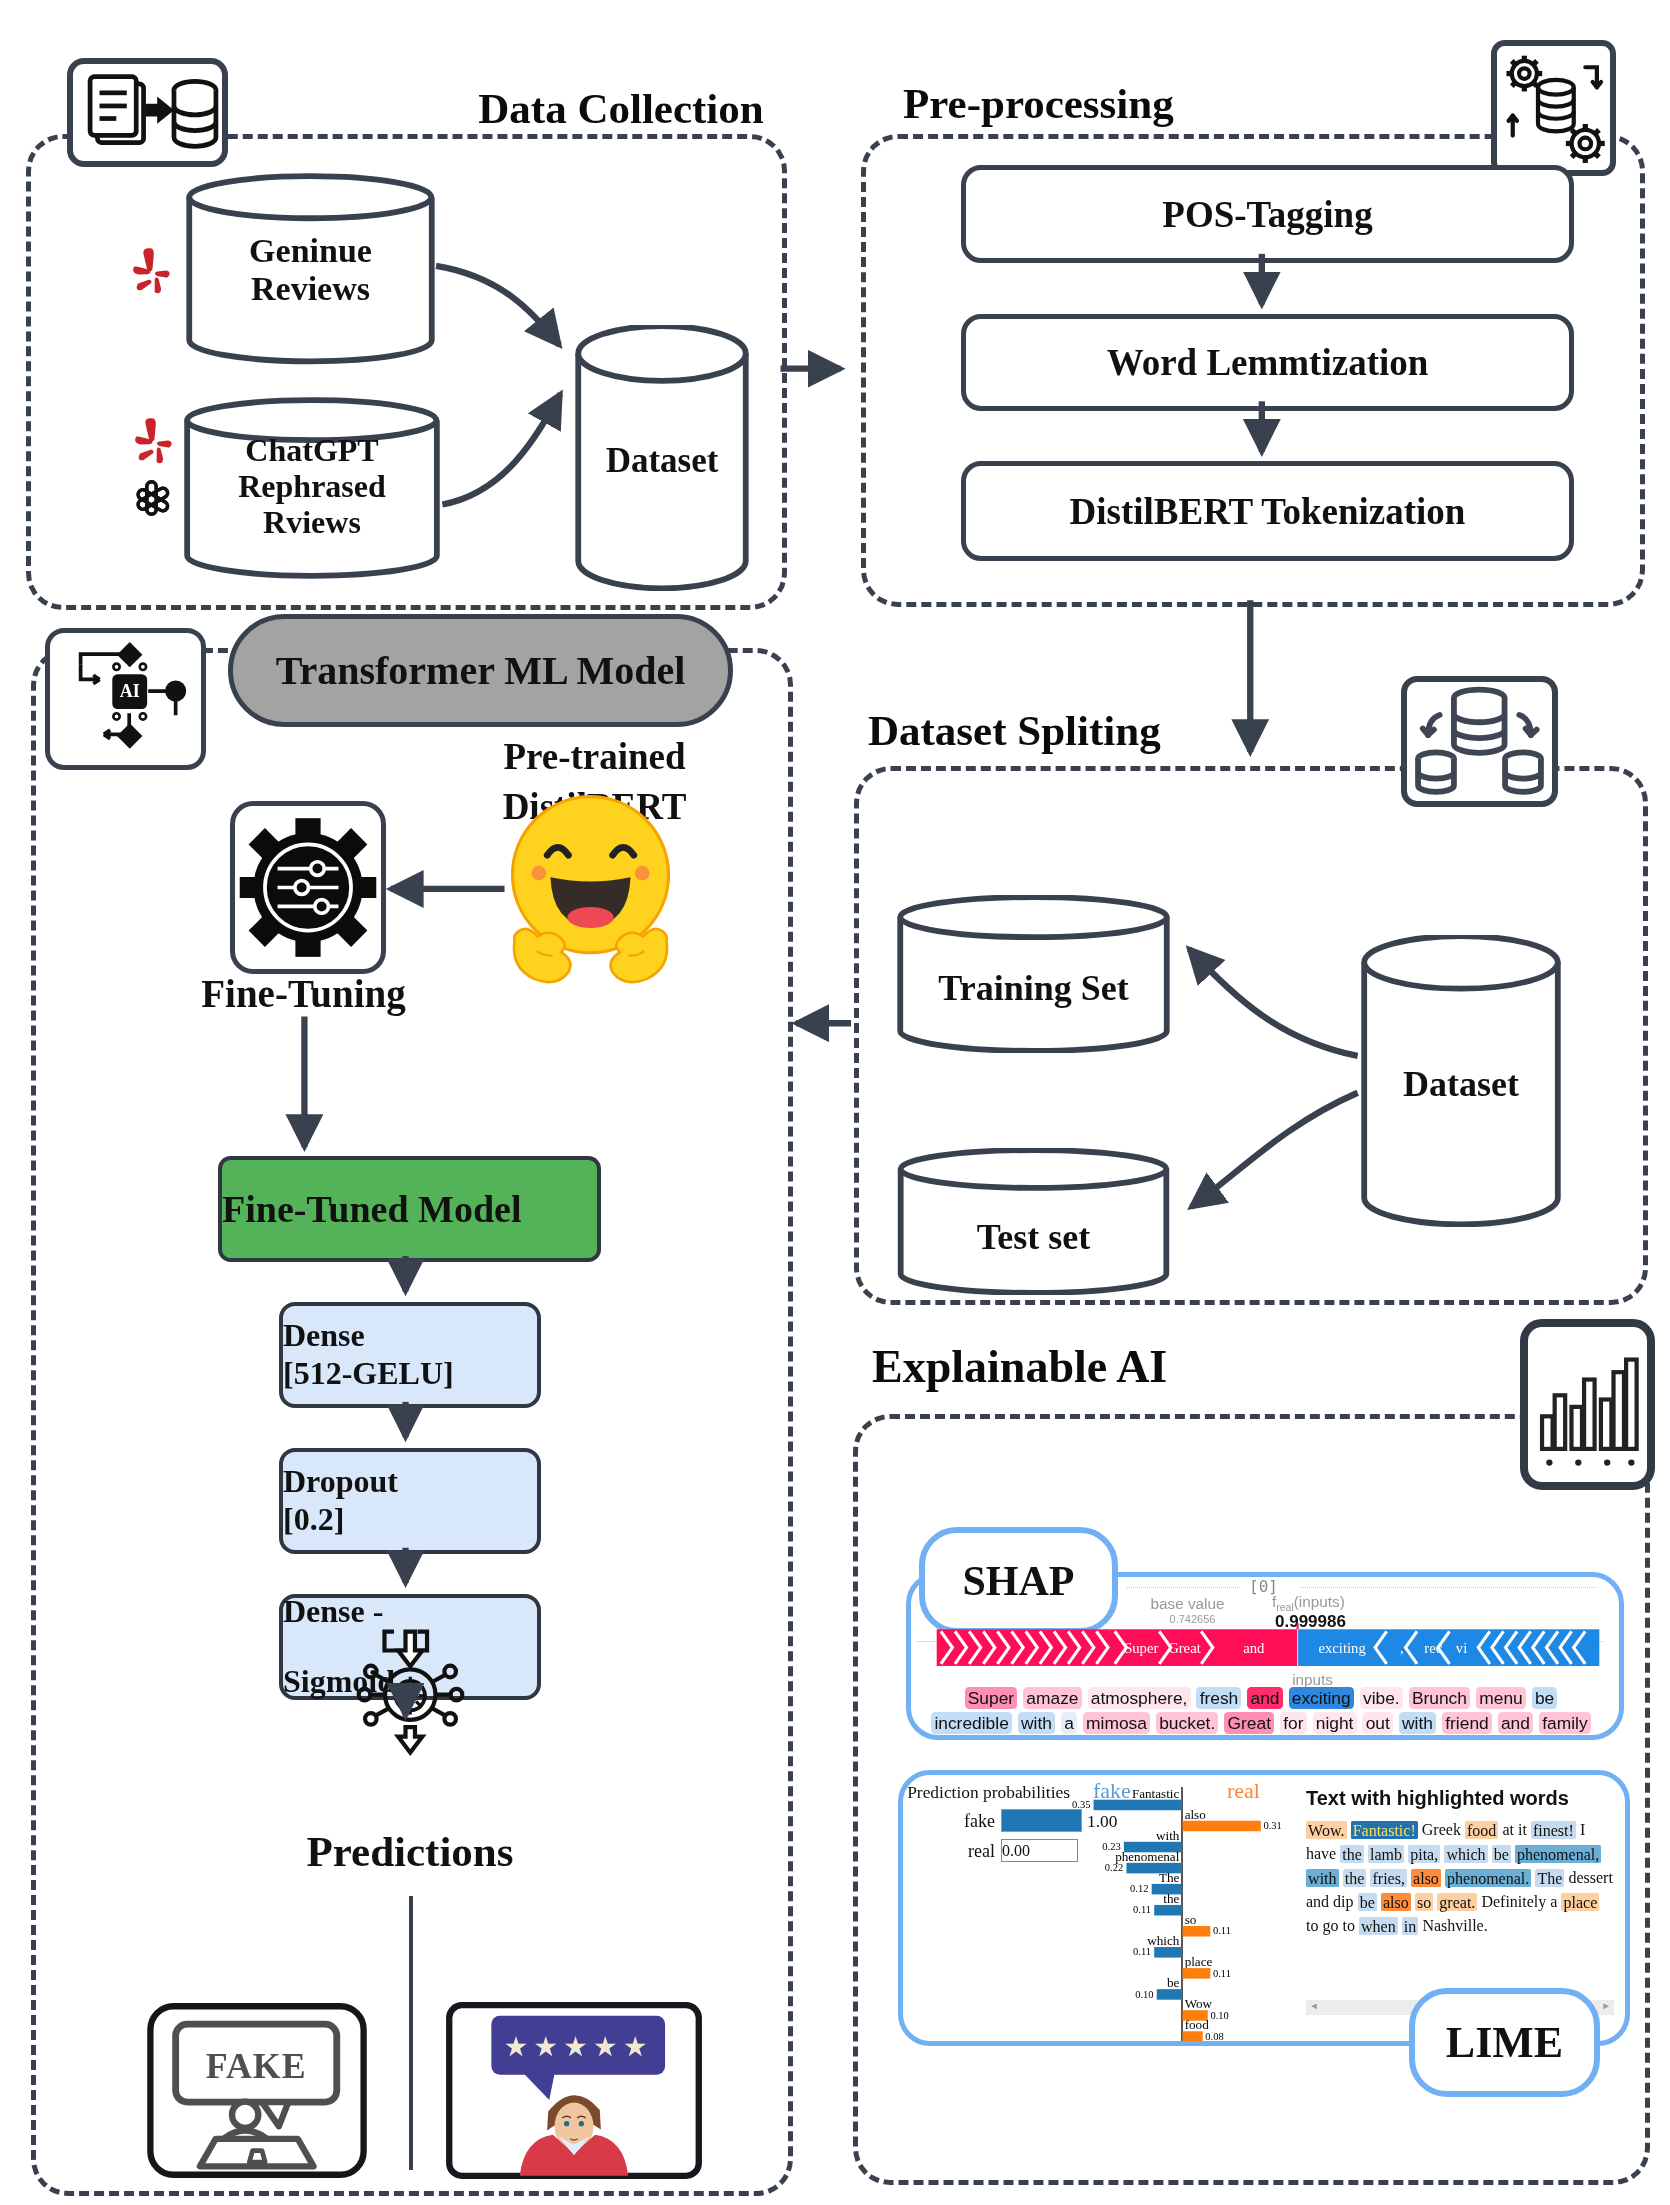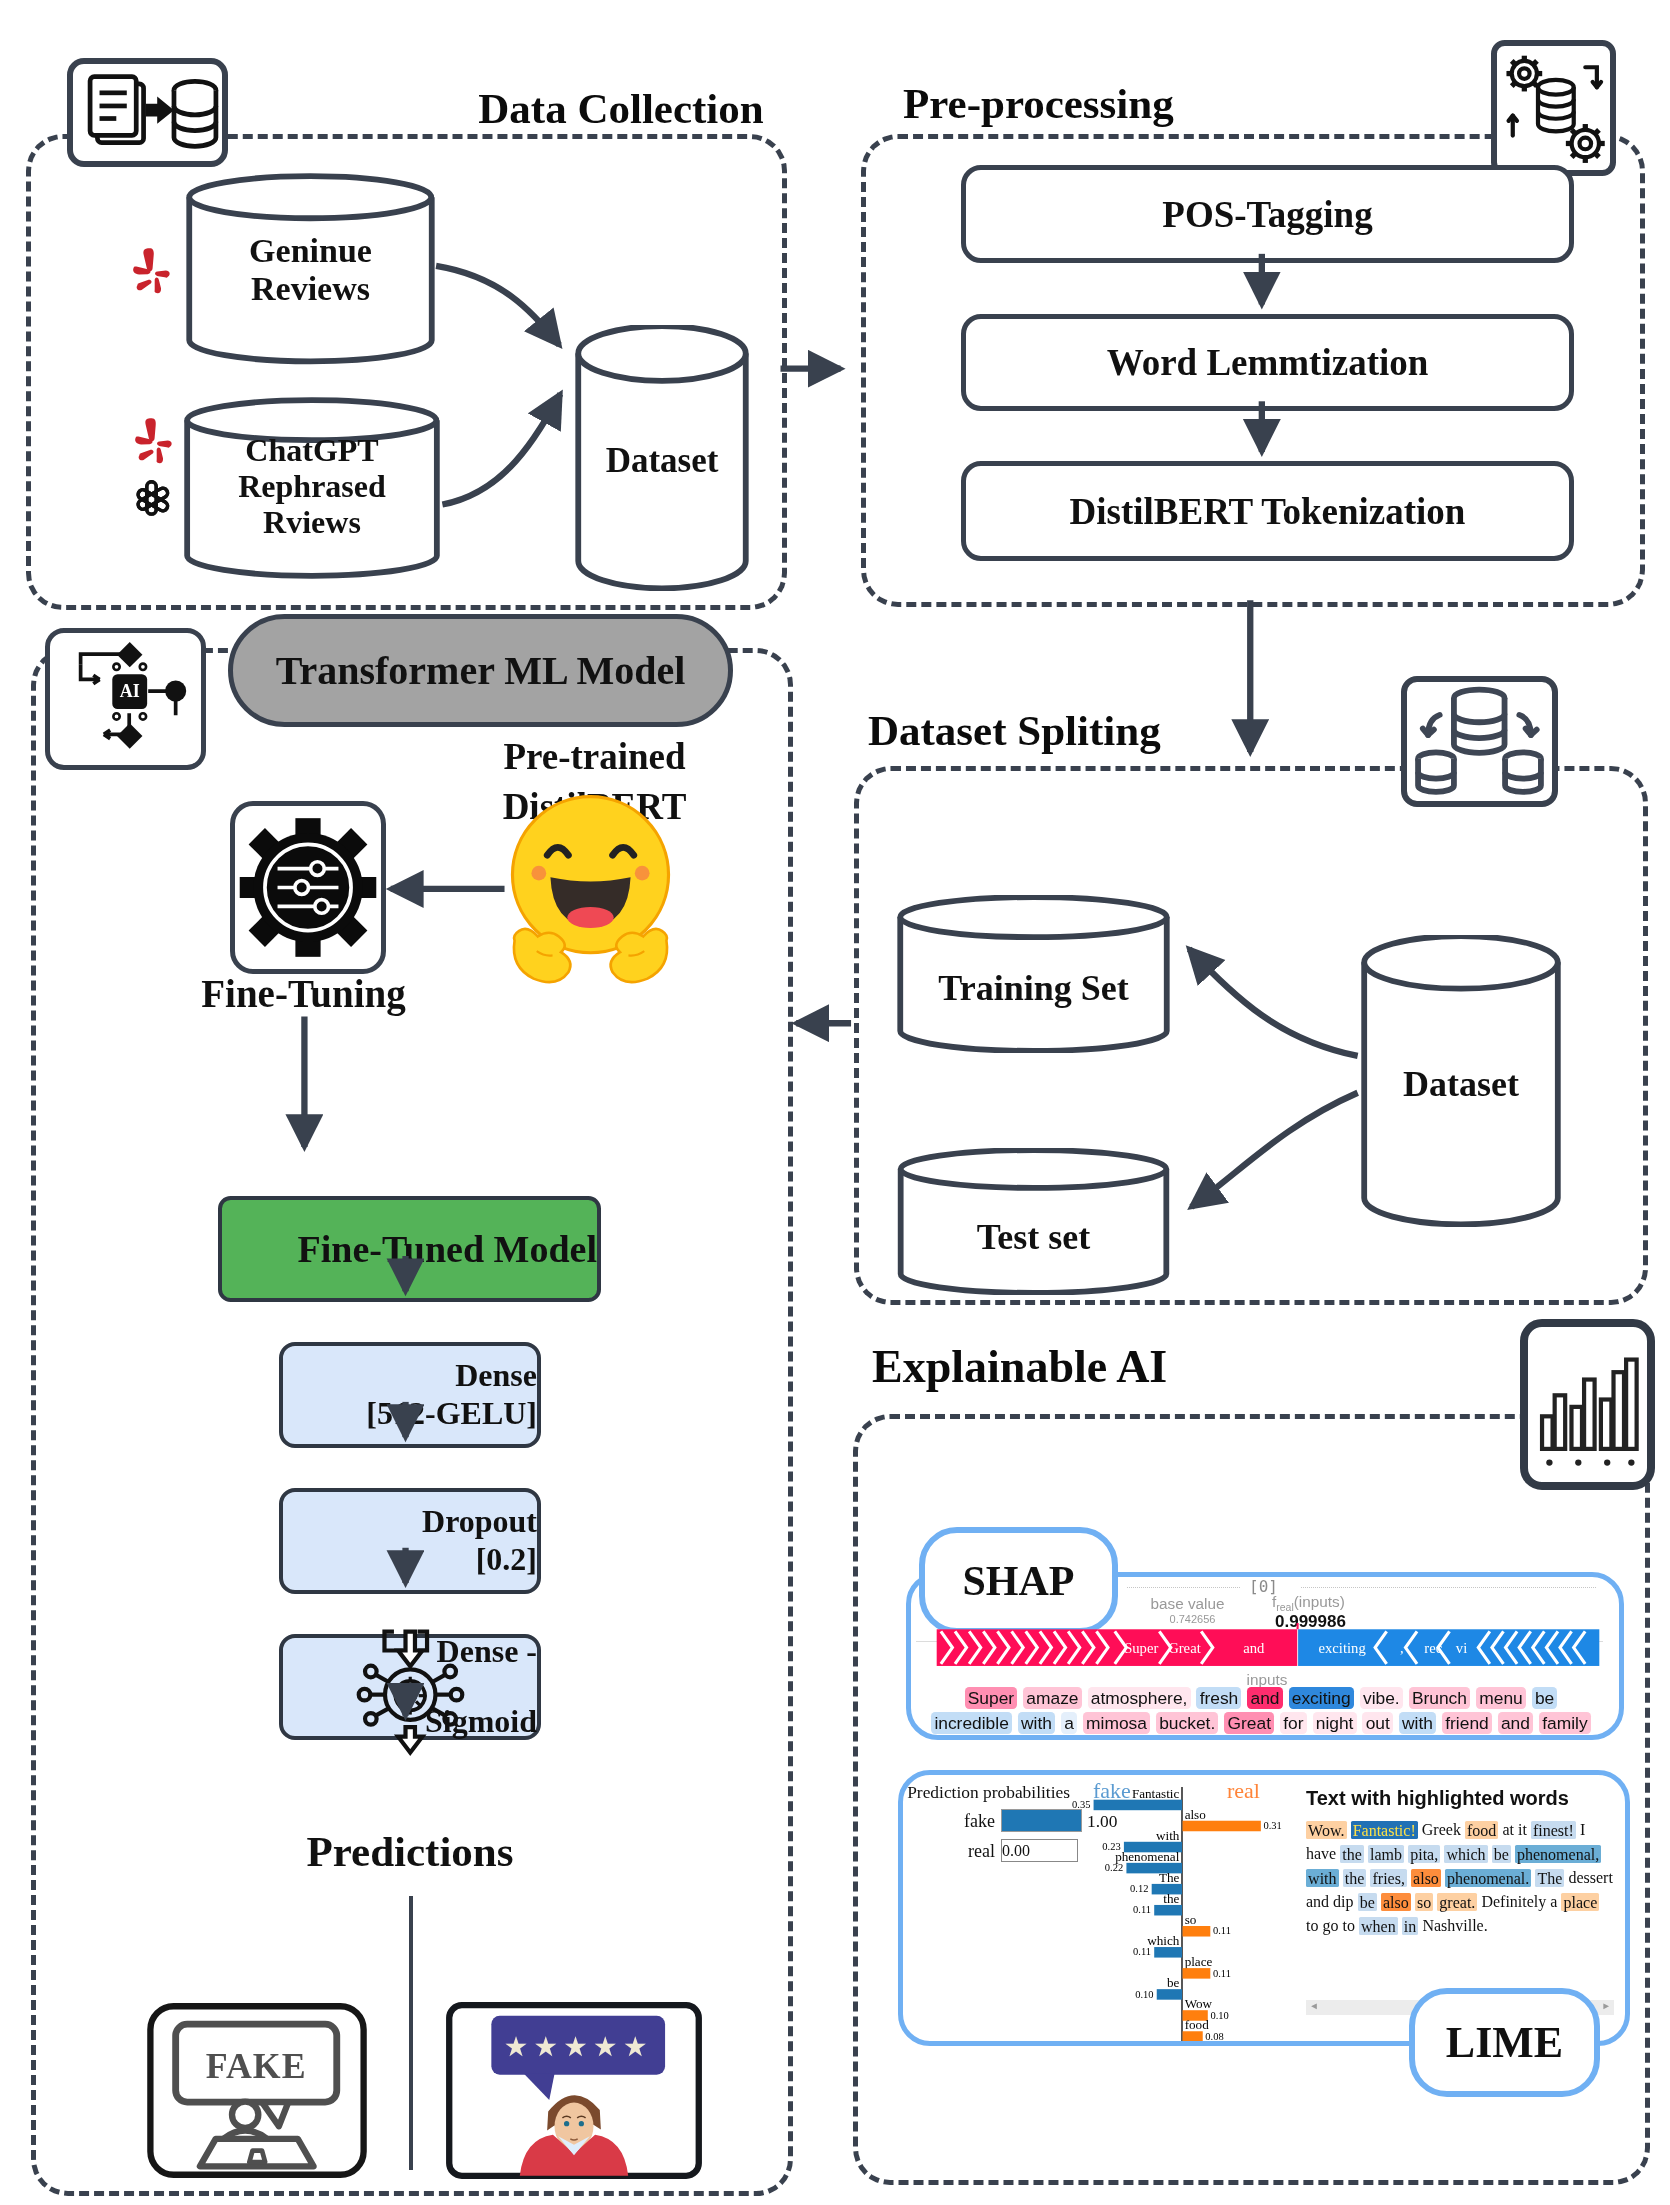--- a/index.html
+++ b/index.html
@@ -3,21 +3,21 @@
 <meta charset="utf-8">
 <style>
   html,body{margin:0;padding:0;background:#ffffff;}
   body{width:1670px;height:2205px;position:relative;font-family:"Liberation Serif",serif;color:#111;overflow:hidden;}
   .abs{position:absolute;}
   .dashedbox{position:absolute;border:5.8px dashed #39414e;border-radius:37px;background:transparent;}
   .iconbox{position:absolute;background:#fff;border:6.3px solid #39414e;border-radius:17px;}
   .sec-title{position:absolute;font-weight:700;color:#0b0b0b;white-space:nowrap;}
   .cyl-label{position:absolute;font-weight:700;text-align:center;line-height:1.12;}
   .stepbox{position:absolute;background:#fff;border:5.3px solid #39414e;border-radius:20px;display:flex;align-items:center;justify-content:center;font-weight:700;font-size:37px;}
-  .bluebox{position:absolute;background:#d9e7fa;border:4.7px solid #2f3743;border-radius:16px;display:flex;flex-direction:column;align-items:flex-end;justify-content:center;font-weight:700;font-size:32px;line-height:1.18;text-align:center;margin-top:40px;}
+  .bluebox{position:absolute;background:#d9e7fa;border:4.7px solid #2f3743;border-radius:16px;display:flex;flex-direction:column;align-items:flex-start;justify-content:center;font-weight:700;font-size:32px;line-height:1.18;text-align:center;}
   .pill{position:absolute;background:#a3a3a3;border:5.8px solid #39414e;border-radius:58px;display:flex;align-items:center;justify-content:center;font-weight:700;font-size:40px;}
   .bluepanel{position:absolute;background:#fff;border:5.8px solid #70b0f3;border-radius:32px;}
   .bluepill{position:absolute;background:#fff;border:6.3px solid #70b0f3;border-radius:38px;display:flex;align-items:center;justify-content:center;font-weight:700;}
   .gray{color:#9a9a9a;font-family:"Liberation Sans",sans-serif;}
   .tok{padding:1.1px 3.2px;border-radius:4.2px;margin:0 0.5px;}
   .p0{background:#ffe6ee;} .p1{background:#ffc4d6;} .p2{background:#ff8fb2;} .p3{background:#ff2d6e;}
   .b0{background:#e4effb;} .b1{background:#c2ddf6;} .b3{background:#2f88dd;}
   .lw{padding:0.5px 2.1px;border-radius:1.6px;} .lb1{background:#c6dbef;} .lb2{background:#6baed6;} .lb3{background:#2171b5;color:#fde047;} .lo1{background:#fdd0a2;} .lo2{background:#fd8d3c;}
   .shap-sent{font-family:"Liberation Sans",sans-serif;font-size:17.4px;line-height:1.45;text-align:center;}
   .lime-sent{font-size:16px;line-height:1.5;}
@@ -411,21 +411,21 @@
     <path d="M1082,4 L1060,35 L1082,66" stroke="#fff" stroke-width="6" fill="none"></path>
     <path d="M1108,4 L1086,35 L1108,66" stroke="#fff" stroke-width="6" fill="none"></path>
     <path d="M1134,4 L1112,35 L1134,66" stroke="#fff" stroke-width="6" fill="none"></path>
     <path d="M1160,4 L1138,35 L1160,66" stroke="#fff" stroke-width="6" fill="none"></path>
     <path d="M1186,4 L1164,35 L1186,66" stroke="#fff" stroke-width="6" fill="none"></path>
     <path d="M1212,4 L1190,35 L1212,66" stroke="#fff" stroke-width="6" fill="none"></path>
     <path d="M1238,4 L1216,35 L1238,66" stroke="#fff" stroke-width="6" fill="none"></path>
     <line x1="689" y1="-12" x2="689" y2="0" stroke="#ff0d57" stroke-width="4"></line>
     <line x1="689" y1="0" x2="689" y2="70" stroke="#ffd3e0" stroke-width="2"></line>
   </svg>
-<div class="abs gray" style="left:1201px;top:1671px;width:132px;text-align:center;font-size:15.3px;color:#999;">inputs</div>
+<div class="abs gray" style="left:1201px;top:1671px;width:132px;text-align:right;font-size:15.3px;color:#999;">inputs</div>
 <div class="abs shap-sent" id="shap-tokens" style="left:924px;top:1686px;width:674px;"><span class="tok p2">Super</span> <span class="tok p1">amaze</span> <span class="tok p0">atmosphere,</span> <span class="tok b1">fresh</span> <span class="tok p3">and</span> <span class="tok b3">exciting</span> <span class="tok p0">vibe.</span> <span class="tok p1">Brunch</span> <span class="tok p1">menu</span> <span class="tok b1">be</span> <span class="tok b1">incredible</span> <span class="tok b1">with</span> <span class="tok b0">a</span> <span class="tok p1">mimosa</span> <span class="tok p1">bucket.</span> <span class="tok p2">Great</span> <span class="tok p0">for</span> <span class="tok p0">night</span> <span class="tok p0">out</span> <span class="tok b1">with</span> <span class="tok p1">friend</span> <span class="tok p1">and</span> <span class="tok p1">family</span> </div>
 
 <div class="bluepanel" style="left:898px;top:1770px;width:722px;height:266px;overflow:hidden;">
   <div class="abs" style="left:4.2px;top:7.4px;font-size:17.4px;">Prediction probabilities</div>
   <div class="abs" style="left:190px;top:3.2px;font-size:22px;color:#5b9bd1;">fake</div>
   <div class="abs" style="left:324px;top:3.2px;font-size:22px;color:#ff8438;">real</div>
 
   <div class="abs" style="left:45px;top:36px;width:47px;text-align:right;font-size:18px;">fake</div>
   <div class="abs" style="left:98px;top:34px;width:79px;height:21px;background:#1f77b4;border:1.1px solid #9a9a9a;"></div>
   <div class="abs" style="left:184px;top:36px;font-size:17.4px;">1.00</div>

